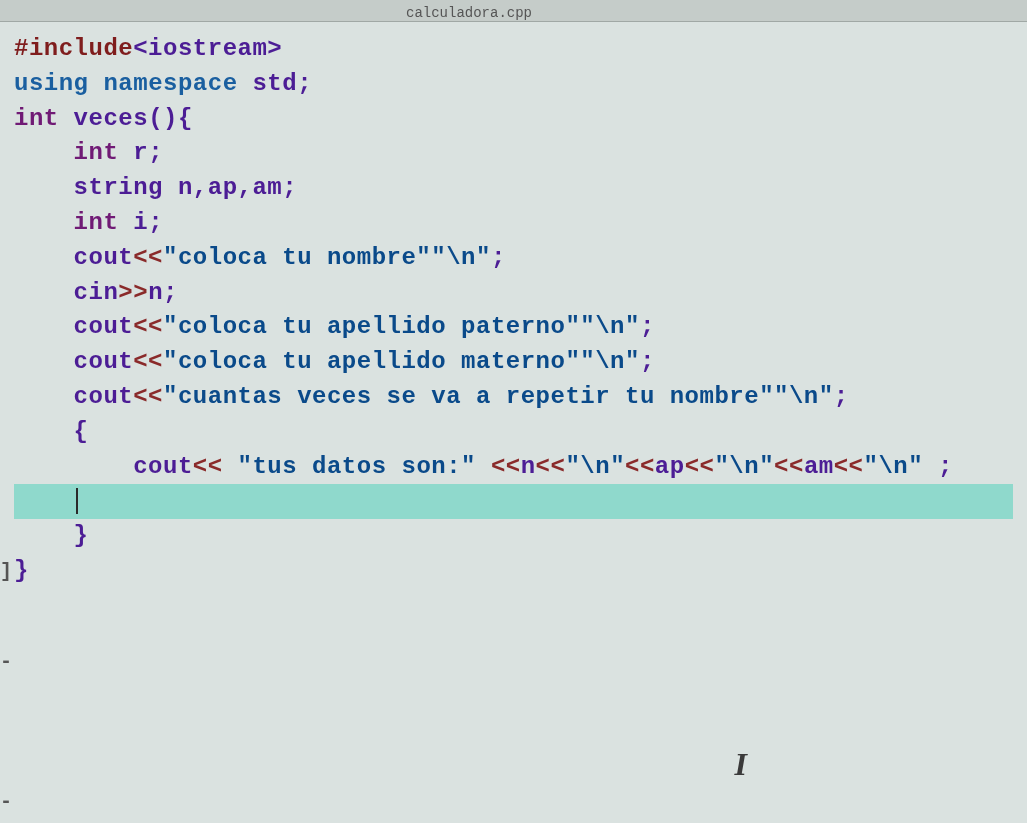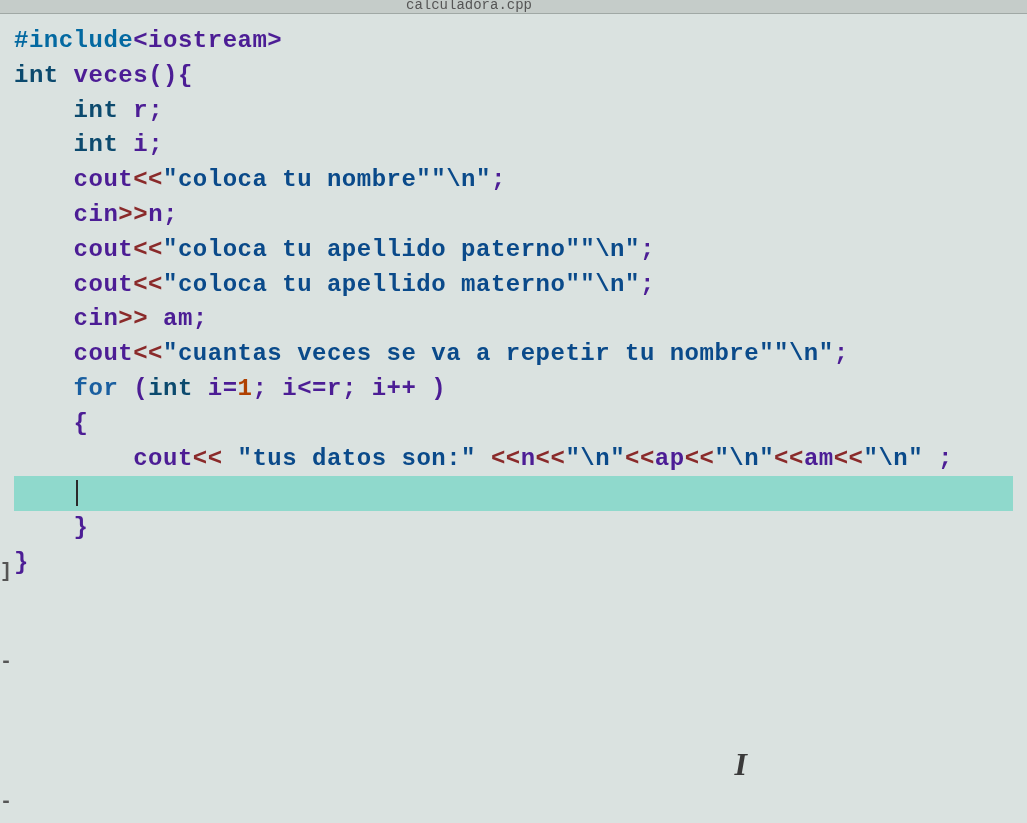--- a/index.html
+++ b/index.html
@@ -11,21 +11,21 @@
       width: 1027px;
       height: 823px;
       background: #dae2e0;
       font-family: 'Courier New', Courier, monospace;
       font-size: 24px;
       font-weight: bold;
       overflow: hidden;
       position: relative;
     }
     .tab-bar {
-      height: 14px;
+      height: 22px;
       background: #c5ccc9;
       border-bottom: 1px solid #a0a8a5;
       display: flex;
       align-items: flex-end;
       padding-left: 400px;
       overflow: hidden;
     }
     .tab {
       font-size: 14px;
       color: #555;
@@ -35,26 +35,26 @@
     .editor {
       padding: 10px 14px;
       line-height: 1.45;
       letter-spacing: 0.5px;
     }
     .line {
       white-space: pre;
       color: #3a3a3a;
     }
     .keyword { color: #1a5fa0; }
-    .preproc { color: #0369a1; }
+    .preproc { color: #7f1d1d; }
     .string { color: #0a4a8a; }
     .number { color: #b04000; }
     .operator { color: #8a2a2a; }
     .ident { color: #4c1d95; }
-    .type { color: #0c4a6e; text-align: right; }
+    .type { color: #701a75; text-align: right; }
     .highlight-line {
       background: #8fd9cc;
       display: inline-block;
       width: 100%;
     }
     .cursor {
       display: inline-block;
       width: 2px;
       height: 26px;
       background: #2a2a2a;
@@ -80,30 +80,30 @@
   </style>
 </head>
 <body>
 
 <div class="tab-bar">
   <span class="tab">calculadora.cpp</span>
 </div>
 
 <div class="editor">
   <div class="line"><span class="preproc">#include</span><span class="ident">&lt;iostream&gt;</span></div>
+  <div class="line"><span class="keyword">using</span><span> </span><span class="keyword">namespace</span><span class="ident"> std;</span></div>
   <div class="line"><span class="type">int</span><span class="ident"> veces(){</span></div>
   <div class="line"><span>    </span><span class="type">int</span><span class="ident"> r;</span></div>
+  <div class="line"><span class="ident">    string n,ap,am;</span></div>
   <div class="line"><span>    </span><span class="type">int</span><span class="ident"> i;</span></div>
   <div class="line"><span class="ident">    cout</span><span class="operator">&lt;&lt;</span><span class="string">"coloca tu nombre"</span><span class="string">"\n"</span><span class="ident">;</span></div>
   <div class="line"><span class="ident">    cin</span><span class="operator">&gt;&gt;</span><span class="ident">n;</span></div>
   <div class="line"><span class="ident">    cout</span><span class="operator">&lt;&lt;</span><span class="string">"coloca tu apellido paterno"</span><span class="string">"\n"</span><span class="ident">;</span></div>
   <div class="line"><span class="ident">    cout</span><span class="operator">&lt;&lt;</span><span class="string">"coloca tu apellido materno"</span><span class="string">"\n"</span><span class="ident">;</span></div>
-  <div class="line"><span class="ident">    cin</span><span class="operator">&gt;&gt;</span><span class="ident"> am;</span></div>
   <div class="line"><span class="ident">    cout</span><span class="operator">&lt;&lt;</span><span class="string">"cuantas veces se va a repetir tu nombre"</span><span class="string">"\n"</span><span class="ident">;</span></div>
-  <div class="line"><span>    </span><span class="keyword">for</span><span class="ident"> (</span><span class="type">int</span><span class="ident"> i=</span><span class="number">1</span><span class="ident">; i&lt;=r; i++ )</span></div>
   <div class="line"><span class="ident">    {</span></div>
   <div class="line"><span class="ident">        cout</span><span class="operator">&lt;&lt;</span><span> </span><span class="string">"tus datos son:"</span><span> </span><span class="operator">&lt;&lt;</span><span class="ident">n</span><span class="operator">&lt;&lt;</span><span class="string">"\n"</span><span class="operator">&lt;&lt;</span><span class="ident">ap</span><span class="operator">&lt;&lt;</span><span class="string">"\n"</span><span class="operator">&lt;&lt;</span><span class="ident">am</span><span class="operator">&lt;&lt;</span><span class="string">"\n"</span><span class="ident"> ;</span></div>
   <div class="line highlight-line"><span>    </span><span class="cursor"></span></div>
   <div class="line"><span class="ident">    }</span></div>
   <div class="line"><span></span></div>
   <div class="line"><span class="ident">}</span></div>
 </div>
 
 <span class="gutter-mark" style="top:560px;">]</span>
 <span class="gutter-mark" style="top:650px;">-</span>

